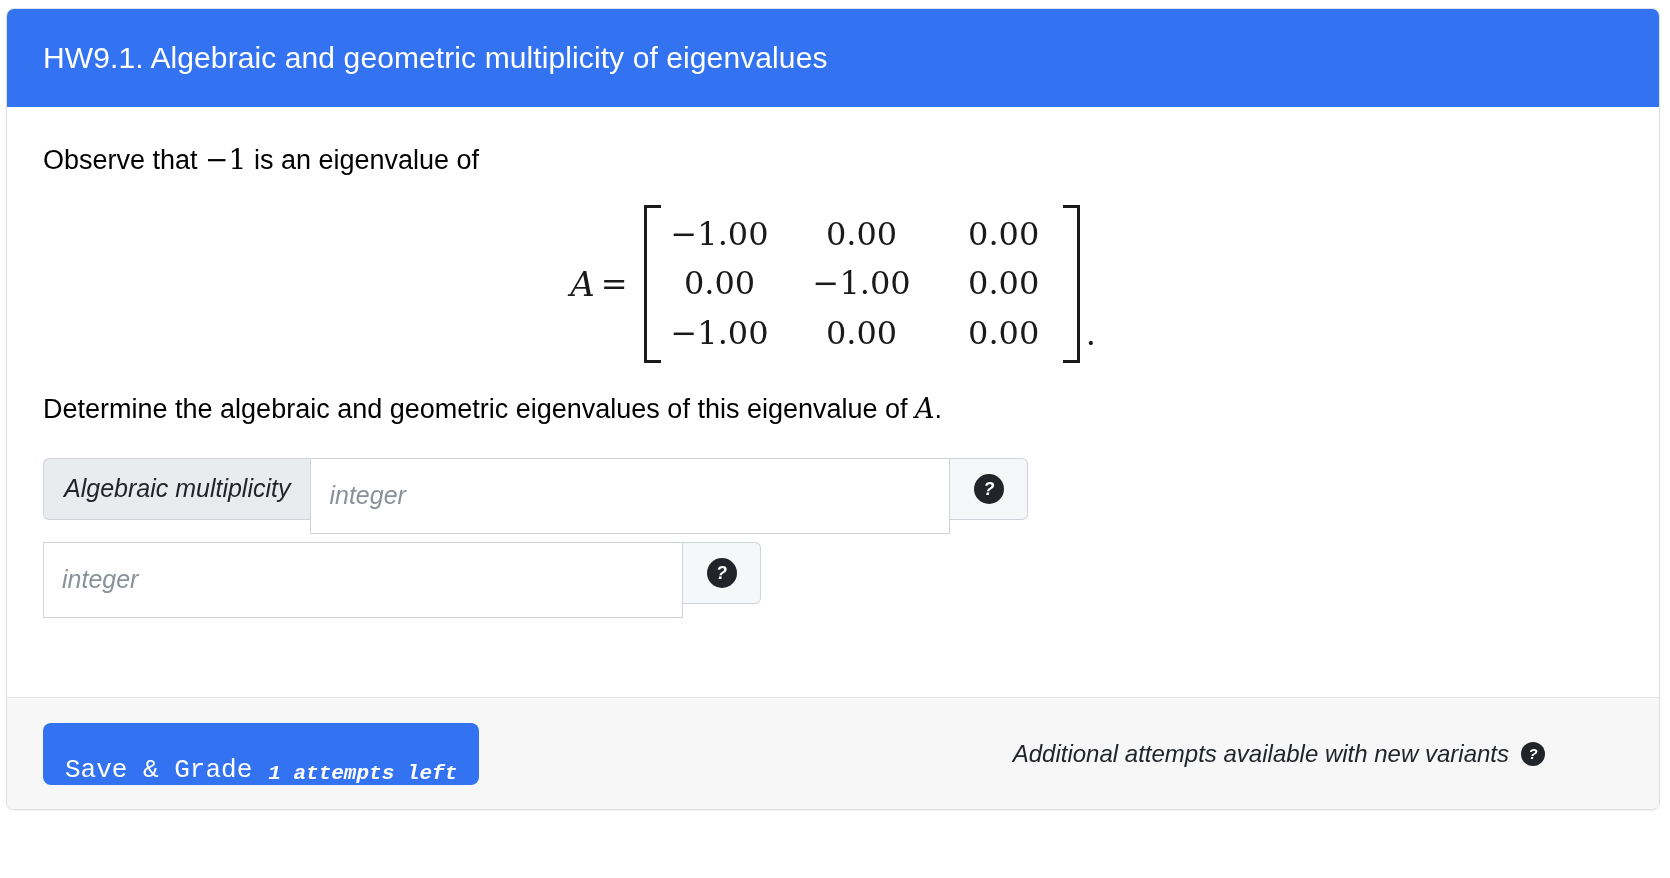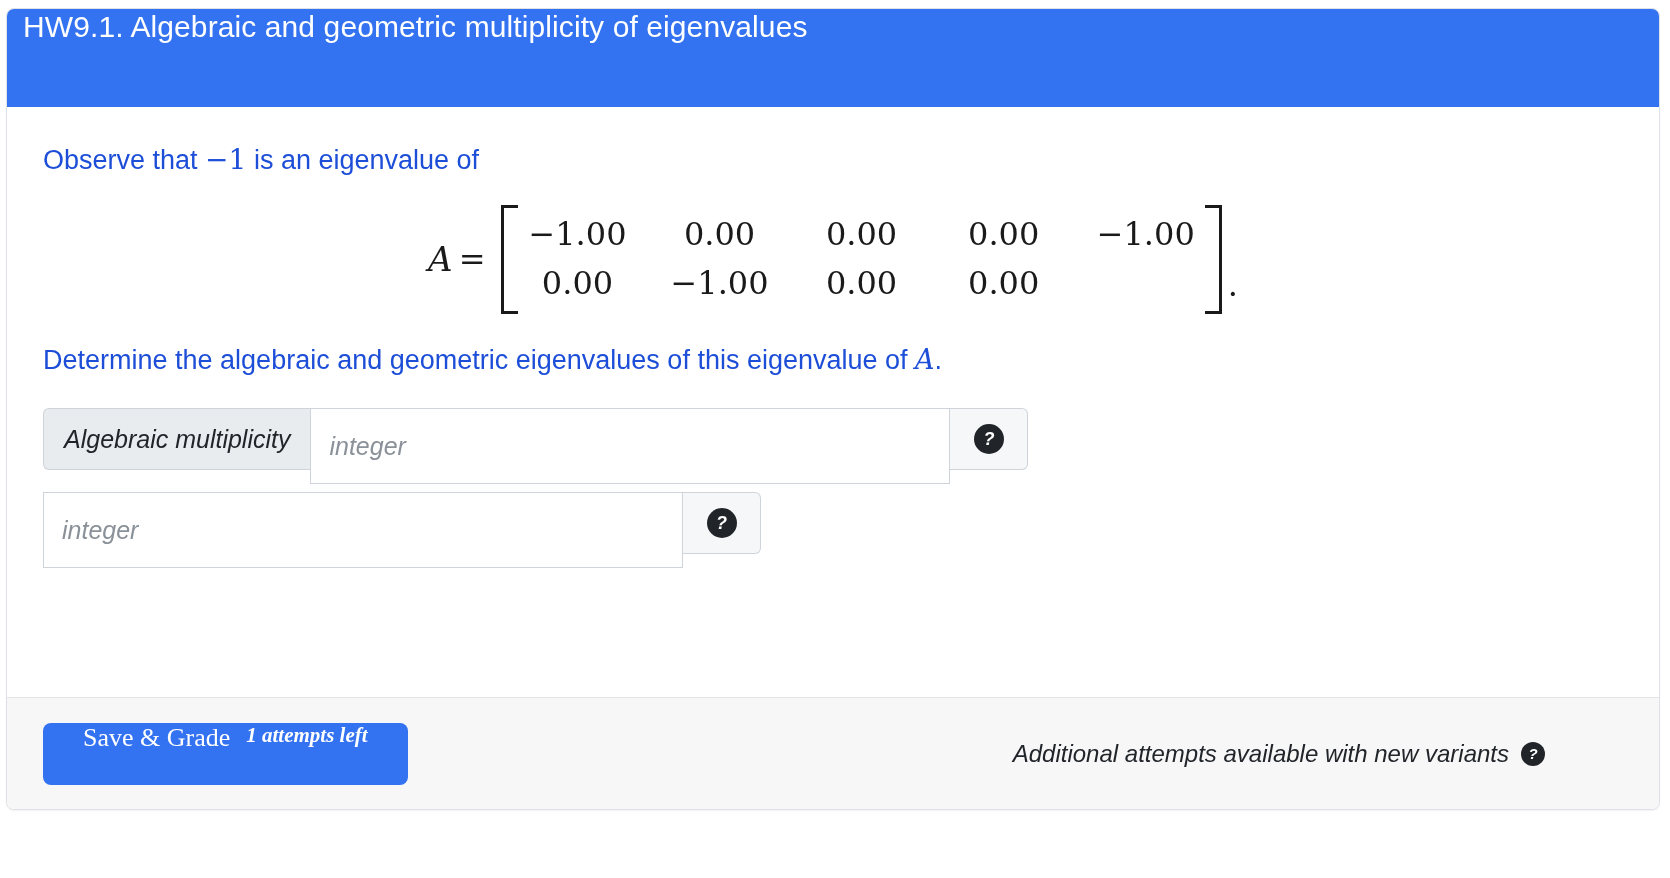--- a/index.html
+++ b/index.html
@@ -30,40 +30,40 @@
     overflow: hidden;
     display: flex;
     flex-direction: column;
   }
   .card-header {
     background: #3372f0;
     color: #ffffff;
     height: 98px;
     flex: 0 0 98px;
     display: flex;
-    align-items: flex-start;
-    padding: 0 16px;
+    align-items: center;
+    padding: 0 36px;
     box-sizing: border-box;
   }
   .card-header .title {
     font-size: 30px;
     font-weight: 400;
     letter-spacing: 0.1px;
     line-height: 1.2;
     color: #ffffff;
   }
   .card-body {
     flex: 1 1 auto;
     padding: 34px 36px 20px 36px;
     box-sizing: border-box;
     position: relative;
   }
   .prose {
     font-size: 27px;
-    color: #1d4ed8;
+    color: #000000;
     line-height: 1.35;
   }
   .mathvar {
     font-family: "DejaVu Serif", "Liberation Serif", serif;
     font-style: italic;
     font-size: 27px;
   }
   .mathnum {
     font-family: "DejaVu Serif", "Liberation Serif", serif;
     font-style: normal;
@@ -95,21 +95,21 @@
   }
   .bracket {
     width: 14px;
     border-top: 3px solid #1a1a1a;
     border-bottom: 3px solid #1a1a1a;
   }
   .bracket.left  { border-left: 3px solid #1a1a1a; }
   .bracket.right { border-right: 3px solid #1a1a1a; }
   .mat-grid {
     display: grid;
-    grid-template-columns: repeat(5, 1fr);
+    grid-template-columns: repeat(3, 1fr);
     row-gap: 6px;
     column-gap: 44px;
     padding: 8px 10px;
   }
   .mat-cell {
     font-size: 32px;
     font-style: normal;
     text-align: center;
     white-space: nowrap;
     line-height: 1.36;
@@ -197,26 +197,26 @@
     display: flex;
     align-items: center;
     padding: 0 36px;
     box-sizing: border-box;
   }
   .btn {
     border: none;
     border-radius: 8px;
     height: 62px;
     display: inline-flex;
-    align-items: flex-start;
-    padding: 0 40px;
+    align-items: flex-end;
+    padding: 0 22px;
     font-size: 26px;
     color: #ffffff;
     cursor: pointer;
-    font-family: Liberation Serif, serif;
+    font-family: Liberation Mono, monospace;
   }
   .btn-primary { background: #3372f0; margin-right: 14px; }
   .btn-teal    { background: #4aa3ac; }
   .btn-sub {
     font-size: 21px;
     font-style: italic;
     font-weight: bold;
     margin-left: 16px;
   }
   .footer-note {

